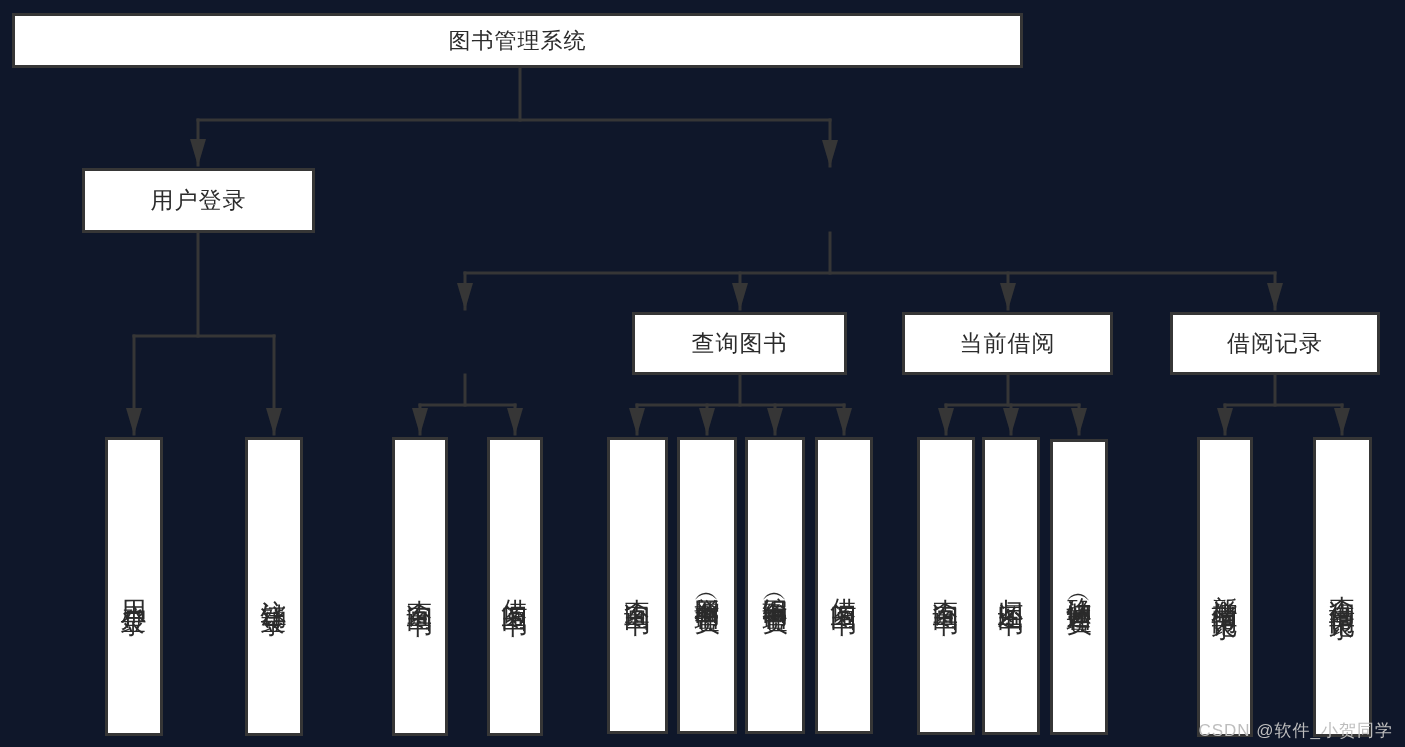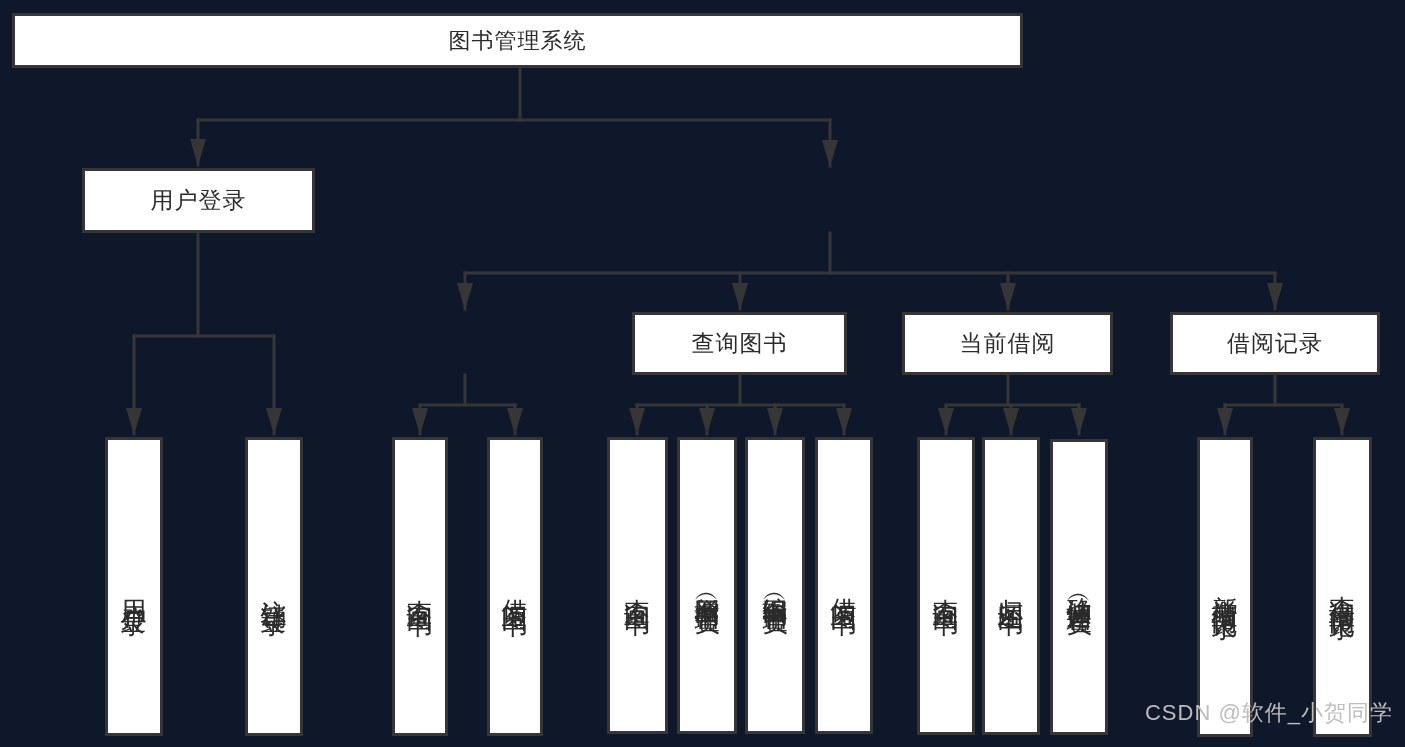--- a/index.html
+++ b/index.html
@@ -59,22 +59,22 @@
     letter-spacing:4px;
     line-height:1;
   }
   .node.v.long span{
     letter-spacing:2px;
     font-size:25px;
   }
   .watermark{
     position:absolute;
     right:12px;
-    bottom:19px;
-    font-size:22px;
+    bottom:5px;
+    font-size:17px;
     color:var(--wm);
     letter-spacing:1px;
     white-space:nowrap;
     pointer-events:none;
   }
 </style>
 </head>
 <body>
 
 <div class="canvas">

